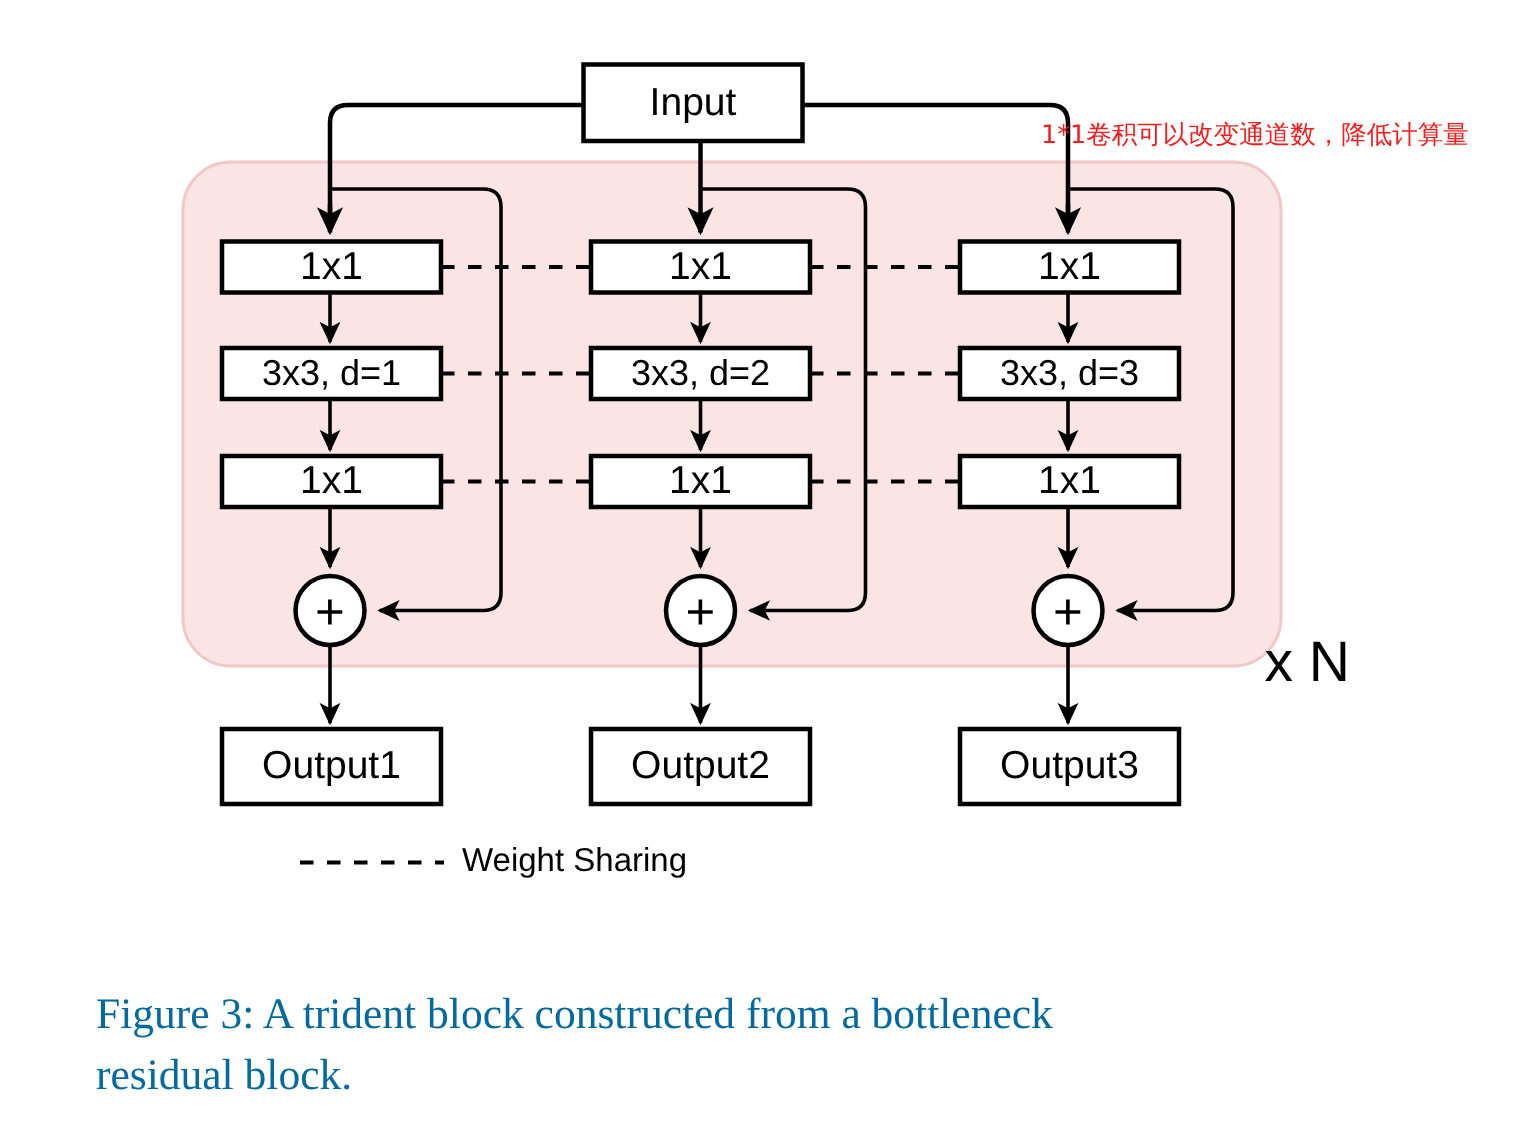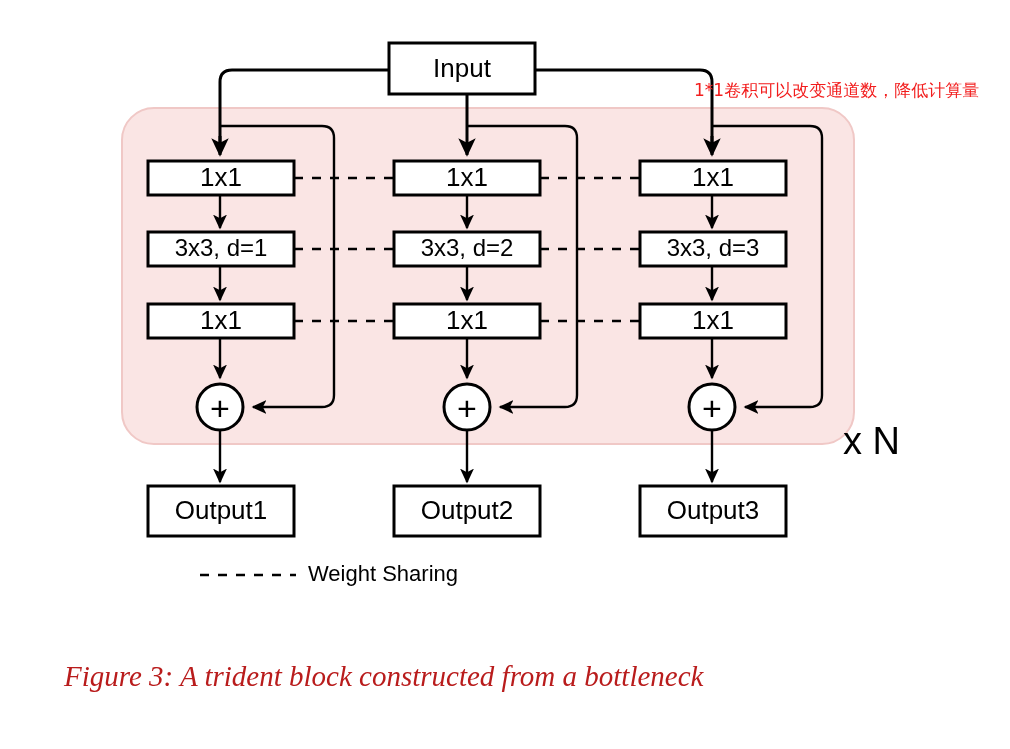--- a/index.html
+++ b/index.html
@@ -101,24 +101,23 @@
     stroke-width: 2;
   }
   #caption {
     position: absolute;
     left: 64px;
     top: 620px;
     width: 880px;
     font-family: "Liberation Serif", serif;
     font-size: 29px;
     line-height: 1.42;
-    color: #b91c1c;
+    color: #0369a1;
     text-align: justify;
     text-justify: inter-word;
-    font-style: italic;
   }
   #caption .cap-line2 {
     text-align: left;
   }
   #watermark {
     position: absolute;
     left: 758px;
     top: 718px;
     font-family: "Liberation Sans", sans-serif;
     font-size: 14px;
@@ -237,17 +236,18 @@
     <text class="rep-label" x="843" y="408">x N</text>
 
     <text class="annotation-label" x="694" y="55">1*1卷积可以改变通道数，降低计算量</text>
 
     <path class="dash-line" d="M200,539 L296,539"></path>
     <text class="legend-label" x="308" y="539">Weight Sharing</text>
   </svg>
 
   <div id="caption">
     <div>Figure 3:  A  trident  block  constructed  from  a  bottleneck</div>
+    <div class="cap-line2">residual block.</div>
   </div>
 
   <div id="watermark">https://blog.csdn.net/qq_32425195</div>
 
 </div>
 
 </body></html>

